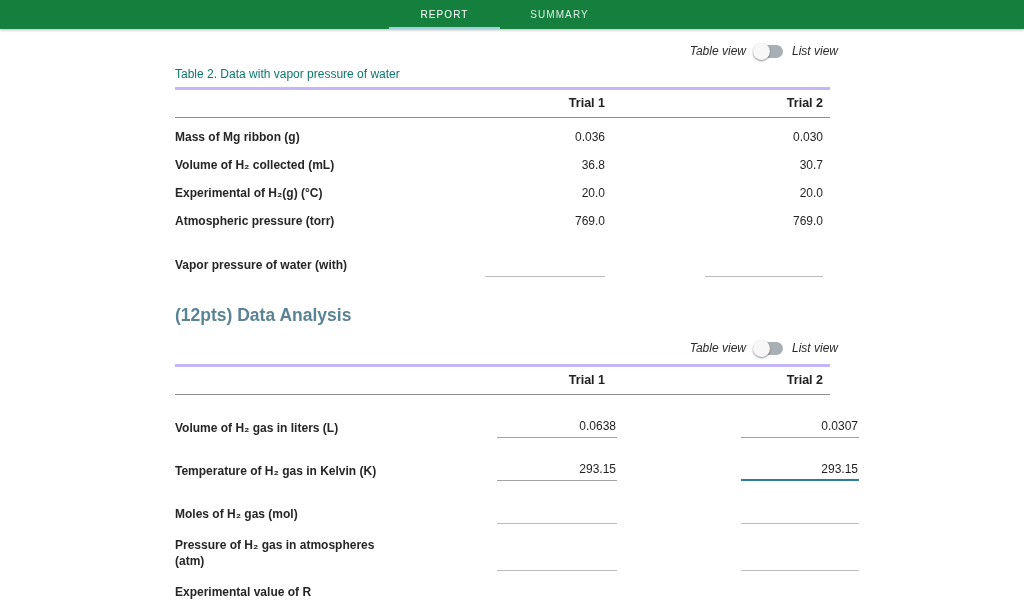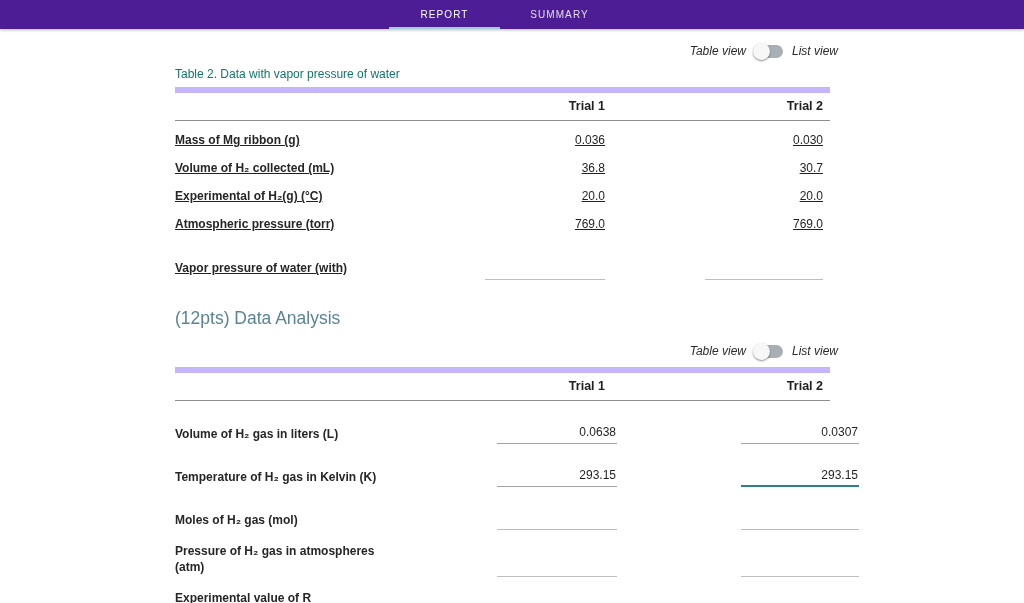--- a/index.html
+++ b/index.html
@@ -7,21 +7,21 @@
   body {
     background: #ffffff;
     font-family: "Liberation Sans", sans-serif;
     color: #212121;
     overflow: hidden;
   }
 
   
   .appbar {
     height: 29px;
-    background: #4c1d95;
+    background: #15803d;
     display: flex;
     justify-content: center;
     box-shadow: 0 1px 3px rgba(0,0,0,.28);
     position: relative;
     z-index: 2;
   }
   .tabs { display: flex; height: 100%; margin-right: 20px; }
   .tab {
     width: 115px;
     display: flex; align-items: center; justify-content: center;
@@ -69,36 +69,35 @@
     box-shadow: 0 1px 2px rgba(0,0,0,.45);
   }
 
   .caption { font-size: 12px; color: #0f766e; margin-bottom: 6px; }
 
   .grid {
     display: grid;
     grid-template-columns: 310px 120px 100px 118px;
   }
   .tbl-header {
-    border-top: 6px solid #c4b5fd;
+    border-top: 3px solid #c4b5fd;
     border-bottom: 1px solid #8e8e8e;
     padding: 6px 0 7px;
     font-weight: bold;
     font-size: 12.5px;
   }
   .col-t1 { grid-column: 2; text-align: right; }
   .col-t2 { grid-column: 4; text-align: right; }
 
   
   .row2 {
     align-items: baseline;
     padding-top: 11px;
     min-height: 28px;
     font-size: 12px;
-    text-decoration: underline;
   }
   .row-label { font-weight: bold; color: #262626; grid-column: 1; line-height: 1.35; }
   .val { text-align: right; color: #1f1f1f; }
 
   
   .field {
     width: 100%;
     border: none;
     border-bottom: 1px solid #a3a3a3;
     background: transparent;
@@ -121,21 +120,21 @@
     gap: 12px;
   }
   .row3 .row-label { max-width: 215px; padding-bottom: 2px; }
   .row3 .cell { grid-column: 2; }
   .row3 .cell2 { grid-column: 4; }
 
   .row2-input { padding-top: 26px; }
 
   .section-heading {
     font-size: 17.5px;
-    font-weight: 400;
+    font-weight: 700;
     color: #5a8496;
     margin-top: 28px;
   }
 </style>
 </head>
 <body>
 
 <div class="appbar">
   <div class="tabs">
     <div class="tab active">

